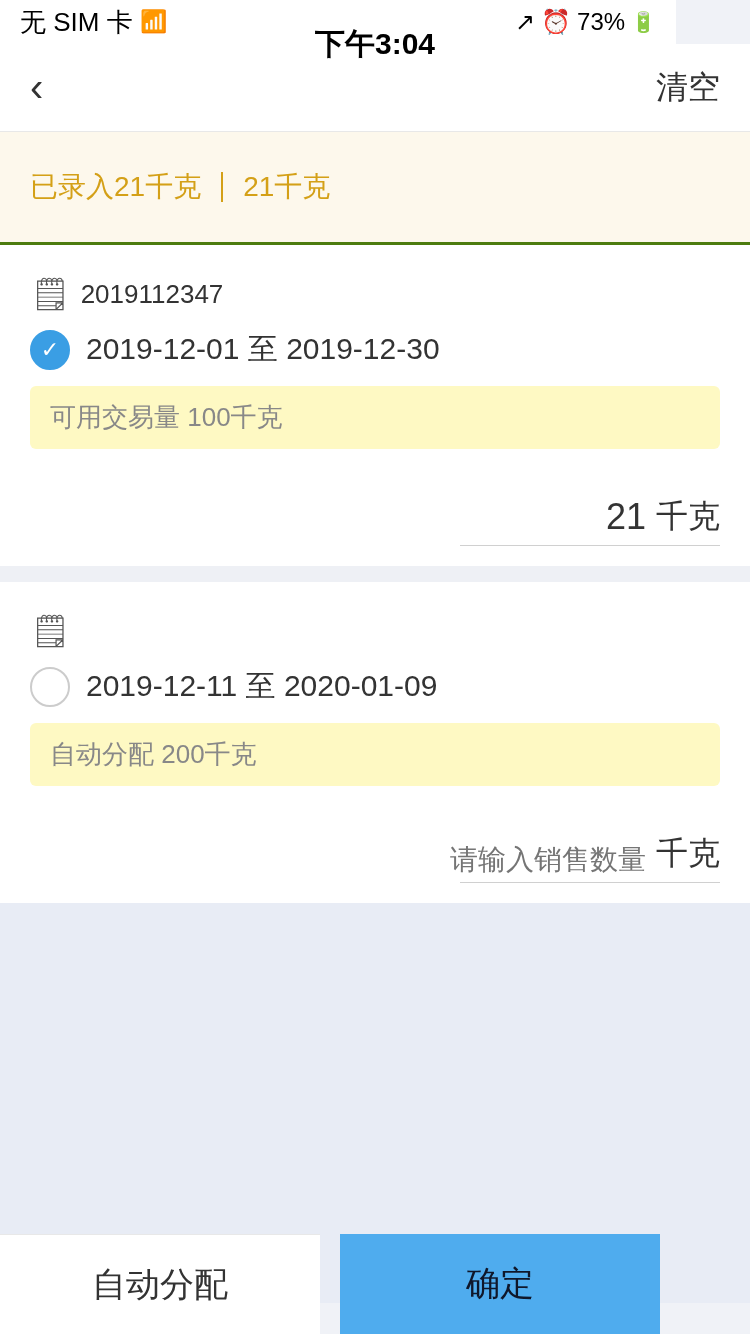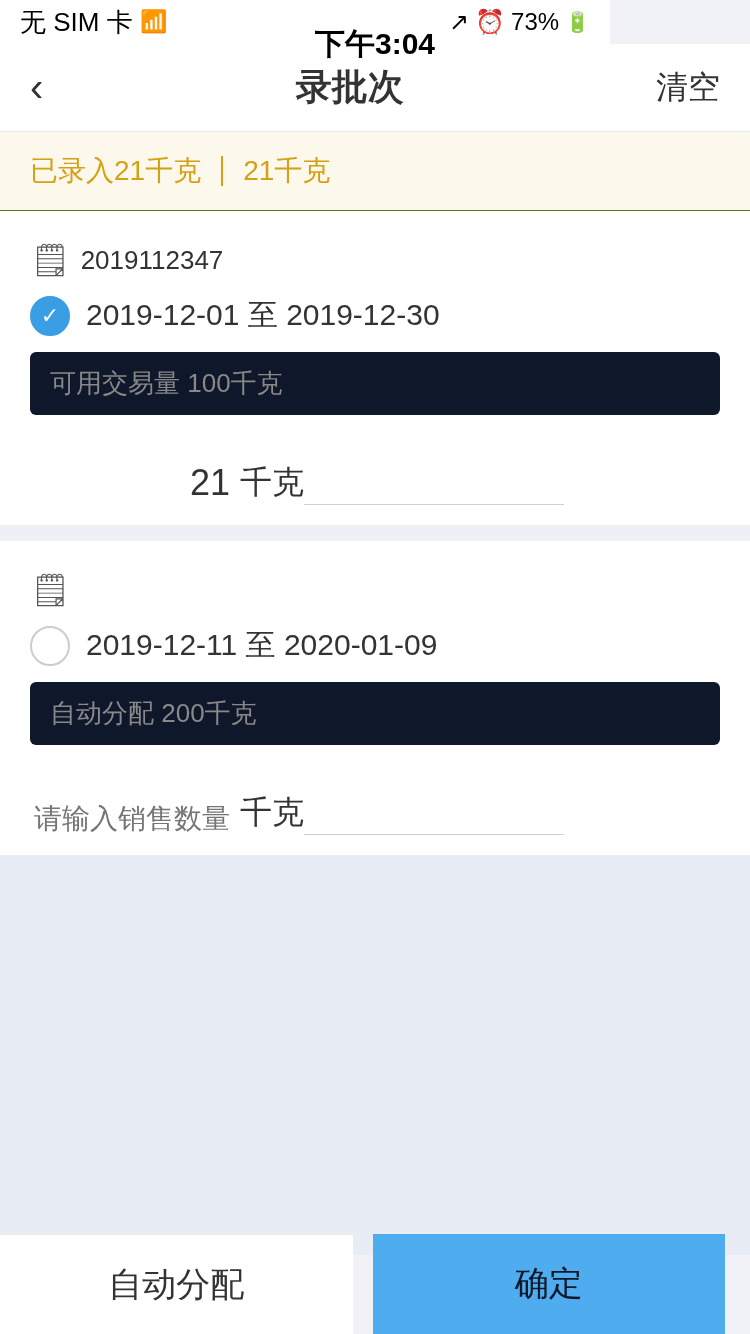--- a/index.html
+++ b/index.html
@@ -8,21 +8,21 @@
       width: 750px;
       min-height: 1334px;
       font-family: -apple-system, "PingFang SC", "Helvetica Neue", sans-serif;
       background: #f0f2f7;
       position: relative;
       overflow-x: hidden;
     }
 
     
     .status-bar {
-      width: 610px;
+      width: 676px;
       height: 44px;
       background: #fff;
       display: flex;
       align-items: center;
       justify-content: space-between;
       padding: 0 20px;
       font-size: 28px;
     }
     .status-left {
       display: flex;
@@ -71,25 +71,25 @@
     .nav-clear {
       font-size: 32px;
       color: #333;
       cursor: pointer;
     }
 
     
     .info-banner {
       width: 750px;
       background: #fdf8ec;
-      padding: 20px 30px;
+      padding: 36px 30px;
       display: flex;
       align-items: center;
       gap: 20px;
-      border-bottom: 1px solid #4d7c0f;
+      border-bottom: 3px solid #4d7c0f;
     }
     .info-item {
       font-size: 28px;
       color: #d4a017;
     }
     .info-divider {
       width: 2px;
       height: 30px;
       background: #d4a017;
     }
@@ -139,21 +139,21 @@
       justify-content: center;
       color: #fff;
       font-size: 22px;
     }
     .date-text {
       font-size: 30px;
       color: #333;
     }
 
     .available-box {
-      background: #0f172a;
+      background: #fef9c3;
       border-radius: 6px;
       padding: 14px 20px;
       margin-bottom: 10px;
     }
     .available-text {
       font-size: 26px;
       color: #888;
     }
     .quantity-input {
       font-size: 36px;
@@ -186,21 +186,21 @@
       background: #e8ecf5;
       flex: 1;
       min-height: 400px;
     }
 
     
     .bottom-bar {
       position: fixed;
       bottom: 0;
       left: 0;
-      width: 725px;
+      width: 660px;
       height: 100px;
       display: flex;
       align-items: center;
       gap: 20px;
     }
     .btn-auto {
       flex: 1;
       height: 100px;
       background: #fff;
       border: none;
@@ -217,21 +217,21 @@
       font-size: 34px;
       color: #0f172a;
       cursor: pointer;
     }
 
     .qty-wrapper {
       background: #fff;
     }
     .qty-inner {
       display: flex;
-      flex-direction: row;
+      flex-direction: column;
       align-items: flex-end;
       padding: 16px 30px 20px 30px;
     }
     .qty-value-row {
       display: flex;
       align-items: center;
       gap: 10px;
     }
     .qty-line {
       width: 260px;
@@ -252,21 +252,20 @@
   <div class="status-right">
     <span>↗</span>
     <span>⏰</span>
     <span>73%</span>
     <span class="battery-icon">🔋</span>
   </div>
 </div>
 
 <div class="nav-bar">
   <span class="nav-back">‹</span>
-  <span class="nav-title">录批次</span>
   <span class="nav-clear">清空</span>
 </div>
 
 <div class="info-banner">
   <span class="info-item">已录入21千克</span>
   <div class="info-divider"></div>
   <span class="info-item">21千克</span>
 </div>
 
 <div class="card-section">

